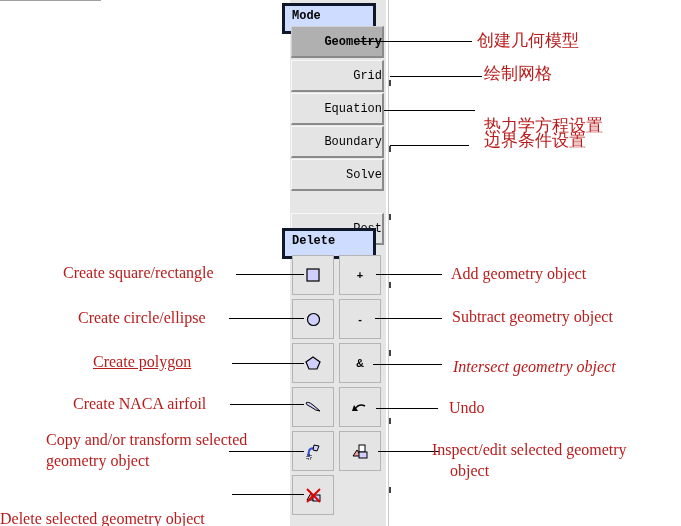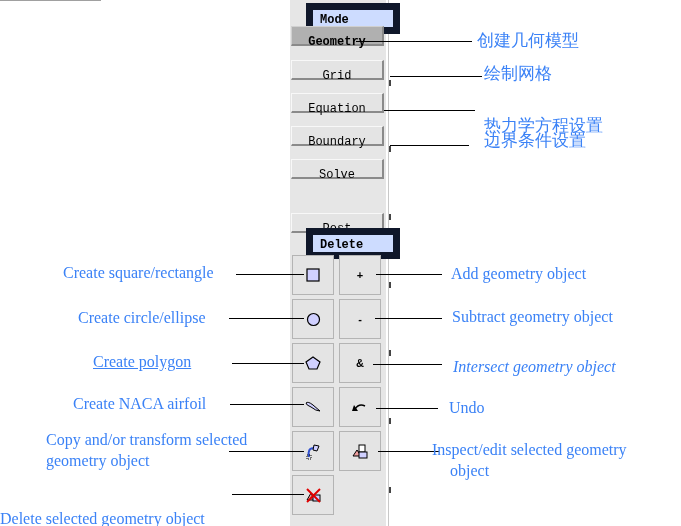--- a/index.html
+++ b/index.html
@@ -1,32 +1,32 @@
 <!DOCTYPE html>
 <html><head>
 <meta charset="utf-8">
 <style>
   html, body { margin:0; padding:0; background:#ffffff; }
   body { width:681px; height:526px; position:relative; overflow:hidden; font-family:"Liberation Serif", serif; }
   .topline { position:absolute; left:0; top:0; width:101px; height:1px; background:#a0a0a0; }
   .panel { position:absolute; left:290px; top:0; width:99px; height:526px; background:#e6e6e6; }
   .panel-edge { position:absolute; left:386px; top:0; width:2px; height:526px; background:#ffffff; }
   .panel-edge2 { position:absolute; left:388px; top:0; width:1px; height:526px; background:#c8c8c8; }
-  .hdr { position:absolute; left:306px; width:94px; height:31px; background:#cddcff; border:7px solid #0f172a;
+  .hdr { position:absolute; left:282px; width:94px; height:31px; background:#cddcff; border:3px solid #0f172a;
          font-family:"Liberation Mono", monospace; font-size:12px; font-weight:bold; line-height:21px; padding-left:7px; box-sizing:border-box; color:#000; }
-  .mode-btn { position:absolute; left:291px; width:93px; height:20px; background:#e4e4e4;
+  .mode-btn { position:absolute; left:291px; width:93px; height:32px; background:#e4e4e4;
               border-top:1px solid #f8f8f8; border-left:1px solid #f8f8f8; border-right:2px solid #8a8a8a; border-bottom:2px solid #8a8a8a;
-              box-sizing:border-box; font-family:"Liberation Mono", monospace; font-size:12px; text-align:center; line-height:30px; color:#000; cursor:pointer; }
+              box-sizing:border-box; font-family:"Liberation Mono", monospace; font-size:12px; text-align:right; line-height:30px; color:#000; cursor:pointer; }
   .mode-btn.active { background:#b0b0b0; font-weight:bold; border-top:1px solid #d0d0d0; border-left:1px solid #d0d0d0; }
   .tool { position:absolute; width:42px; height:40px; background:#e4e4e4; border:1px solid #b4b4b4; box-sizing:border-box;
           display:flex; align-items:center; justify-content:center; cursor:pointer; }
   .tool .glyph { font-family:"Liberation Sans", sans-serif; font-size:11px; color:#000; font-weight:bold; }
   .tick { position:absolute; left:389px; width:2px; height:6px; background:#444; }
   .line { position:absolute; height:1px; background:#000; }
-  .lbl { position:absolute; font-size:16px; color:#3b82f6; white-space:nowrap; line-height:18px; }
+  .lbl { position:absolute; font-size:16px; color:#b91c1c; white-space:nowrap; line-height:18px; }
   .cn { font-family:"DejaVu Sans", sans-serif; font-size:17px; }
 </style>
 </head>
 <body>
 
 <div class="topline"></div>
 
 <div class="panel"></div>
 <div class="panel-edge"></div>
 <div class="panel-edge2"></div>

